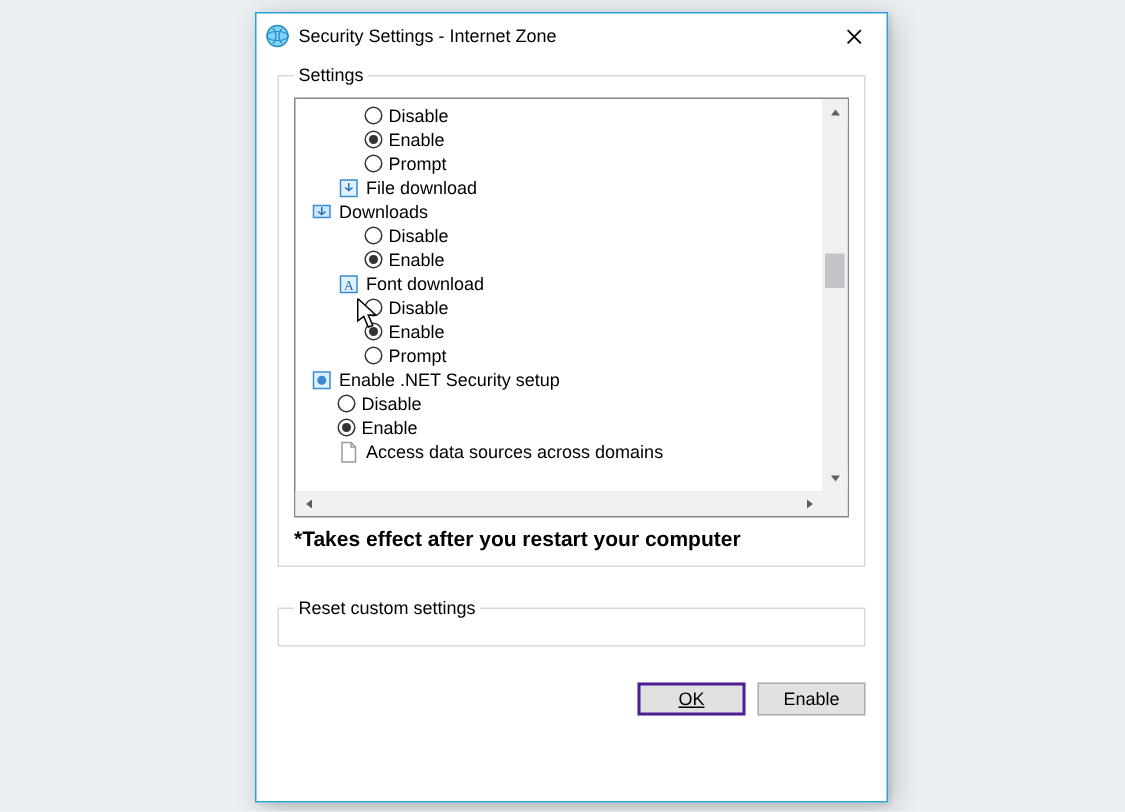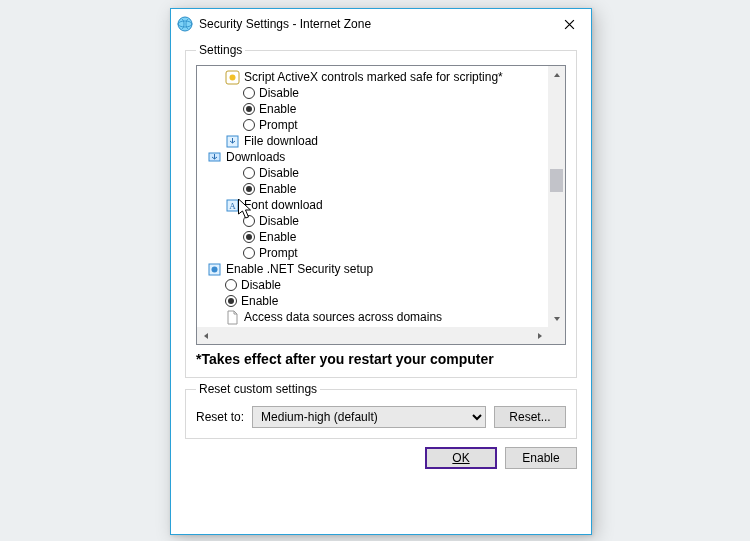--- a/index.html
+++ b/index.html
@@ -4,21 +4,21 @@
 <style>
   html,body{margin:0;padding:0;height:100%;font-family:"Segoe UI",Tahoma,sans-serif;font-size:12px;color:#000;background:#eceff1;}
   .desktop{width:750px;height:533px;background:#eceff1;position:relative;}
   .window{position:absolute;left:170px;top:8px;width:420px;height:525px;background:#ffffff;border:1px solid #2aa1d8;display:flex;flex-direction:column;box-shadow:4px 4px 18px rgba(0,0,0,.20),1px 1px 4px rgba(0,0,0,.12);}
   .titlebar{height:30px;display:flex;align-items:center;padding:0 8px 0 6px;}
   .titlebar .ticon{width:16px;height:16px;margin-right:6px;}
   .title{font-size:12px;flex:1;white-space:nowrap;overflow:hidden;}
   .close{width:40px;height:28px;display:flex;align-items:center;justify-content:center;cursor:pointer;margin-right:-6px;}
   .close svg{width:11px;height:11px;}
   .content{flex:1;padding:4px 14px 6px 14px;display:flex;flex-direction:column;}
-  fieldset{border:1px solid #d9d9d9;margin:0 0 4px 0;padding:8px 10px 10px 10px;}
+  fieldset{border:1px solid #d9d9d9;margin:0 0 20px 0;padding:8px 10px 10px 10px;}
   fieldset legend{padding:0 3px;font-size:12px;}
   .listbox{border:1px solid #828790;height:278px;position:relative;background:#fff;}
   .listbody{position:absolute;inset:0 17px 17px 0;overflow:hidden;padding:3px 2px;}
   .vscroll{position:absolute;top:0;right:0;bottom:17px;width:17px;background:#f0f0f0;display:flex;flex-direction:column;}
   .sbtn{height:17px;display:flex;align-items:center;justify-content:center;background:#f0f0f0;}
   .sbtn svg{width:8px;height:8px;fill:#606060;}
   .strack{flex:1;position:relative;}
   .sthumb{position:absolute;left:2px;right:2px;background:#c2c3c9;border-radius:0;}
   .hscroll{position:absolute;left:0;right:17px;bottom:0;height:17px;background:#f0f0f0;display:flex;}
   .hbtn{width:17px;display:flex;align-items:center;justify-content:center;}
@@ -64,29 +64,20 @@
       </div>
     </div>
 
     <div class="content">
       <fieldset>
         <legend>Settings</legend>
 
         <div class="listbox">
           <div class="listbody">
 
-            <div class="row ind1">
-              <span class="nodeicon">
-                <svg viewBox="0 0 15 15">
-                    <rect x="1" y="1" width="13" height="13" rx="2" fill="#fff" stroke="#c0a030"></rect>
-                    <circle cx="7.5" cy="7.5" r="3" fill="#f2c028"></circle>
-                  </svg>
-              </span>
-              <span>Script ActiveX controls marked safe for scripting*</span>
-            </div>
             <div class="row ind2">
                 <span class="radio"></span>
                 <span>Disable</span>
               </div>
             <div class="row ind2">
                 <span class="radio sel"></span>
                 <span>Enable</span>
               </div>
             <div class="row ind2">
                 <span class="radio"></span>
@@ -202,27 +193,20 @@
               </div>
           </div>
           <div class="scorner"></div>
         </div>
 
         <div class="footnote">*Takes effect after you restart your computer</div>
       </fieldset>
 
       <fieldset>
         <legend>Reset custom settings</legend>
-        <div class="resetrow">
-          <span class="label">Reset to:</span>
-          <select style="flex:1;">
-            <option>Medium-high (default)</option>
-          </select>
-          <button class="btn">Reset...</button>
-        </div>
       </fieldset>
 
       <div class="dlgbtns">
         <button class="btn primary">OK</button>
         <button class="btn">Enable</button>
       </div>
     </div>
   </div>
 
   <div class="cursor" style="left:238px;top:199px;">

